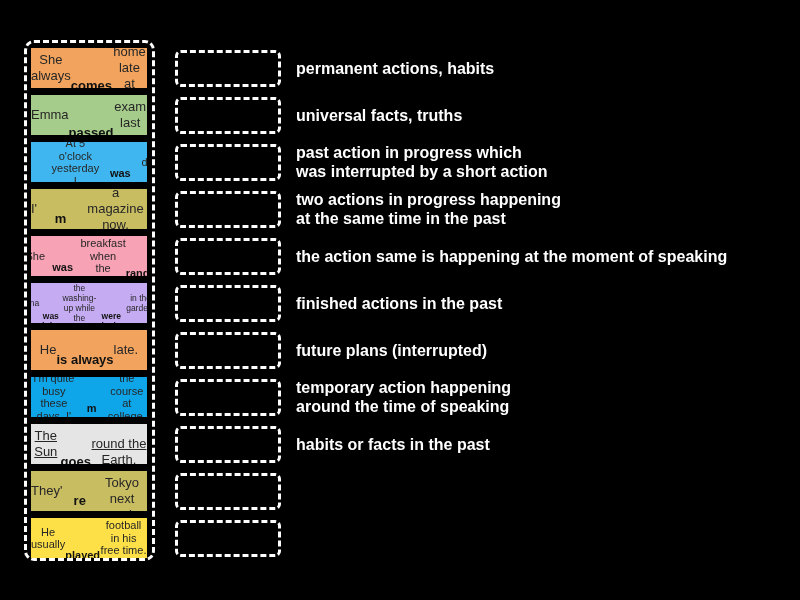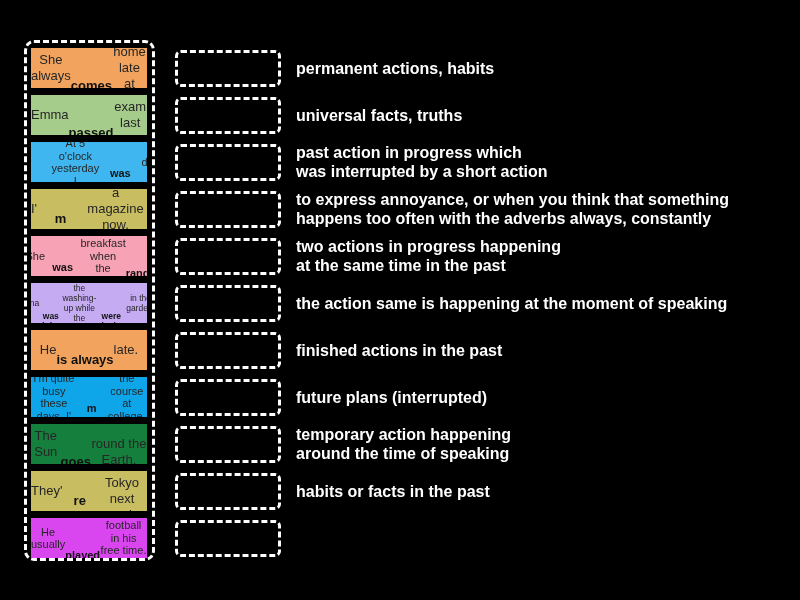--- a/index.html
+++ b/index.html
@@ -92,23 +92,23 @@
 <div class="stage">
   <div class="cards-panel">
       <div class="card md" style="background: rgb(242, 164, 94);">She always <b>comes</b><br>home late at night.</div>
       <div class="card md" style="background: rgb(166, 204, 140);">Emma <b>passed</b> her<br>exam last year.</div>
       <div class="card sm" style="background: rgb(63, 182, 239); padding-left: 48px;">At 5 o'clock<br>yesterday I <b>was<br>cooking</b> dinner.</div>
       <div class="card md" style="background: rgb(201, 189, 98);">I'<b>m reading</b> a<br>magazine now.</div>
       <div class="card sm" style="background: rgb(248, 163, 181);">She <b>was having</b><br>breakfast when<br>the phone <b>rang</b>.</div>
       <div class="card xs" style="background: rgb(197, 171, 242);">Tina <b>was doing</b><br>the washing-up while<br>the children <b>were<br>playing</b> in the garden.</div>
       <div class="card md" style="background: rgb(242, 164, 94);">He <b>is always<br>being</b> late.</div>
       <div class="card sm" style="background: #0ea5e9;">I'm quite busy these<br>days. I'<b>m doing</b> the<br>course at college.</div>
-      <div class="card md" style="background: #15803d;">The Sun <b>goes</b><br>round the Earth.</div>
+      <div class="card md" style="background: #e5e5e5; text-decoration: underline;">The Sun <b>goes</b><br>round the Earth.</div>
       <div class="card md" style="background: rgb(201, 189, 98);">They'<b>re flying</b> to<br>Tokyo next week.</div>
-      <div class="card sm" style="background: #d946ef;">He usually<br><b>played</b> football<br>in his free time.</div>
+      <div class="card sm" style="background: #fde047;">He usually<br><b>played</b> football<br>in his free time.</div>
     </div>
   <div class="slots-column">
       <div class="slot-row">
         <div class="slot"></div>
       </div>
       <div class="slot-row">
         <div class="slot"></div>
       </div>
       <div class="slot-row">
         <div class="slot"></div>
@@ -142,23 +142,20 @@
       <div class="answer-row">
         <div class="answer-text">permanent actions, habits</div>
       </div>
       <div class="answer-row">
         <div class="answer-text">universal facts, truths</div>
       </div>
       <div class="answer-row">
         <div class="answer-text">past action in progress which<br>was interrupted by a short action</div>
       </div>
       <div class="answer-row">
-        <div class="answer-text">to express annoyance, or when you think that something<br>happens too often with the adverbs always, constantly</div>
-      </div>
-      <div class="answer-row">
         <div class="answer-text">two actions in progress happening<br>at the same time in the past</div>
       </div>
       <div class="answer-row">
         <div class="answer-text">the action same is happening at the moment of speaking</div>
       </div>
       <div class="answer-row">
         <div class="answer-text">finished actions in the past</div>
       </div>
       <div class="answer-row">
         <div class="answer-text">future plans (interrupted)</div>

